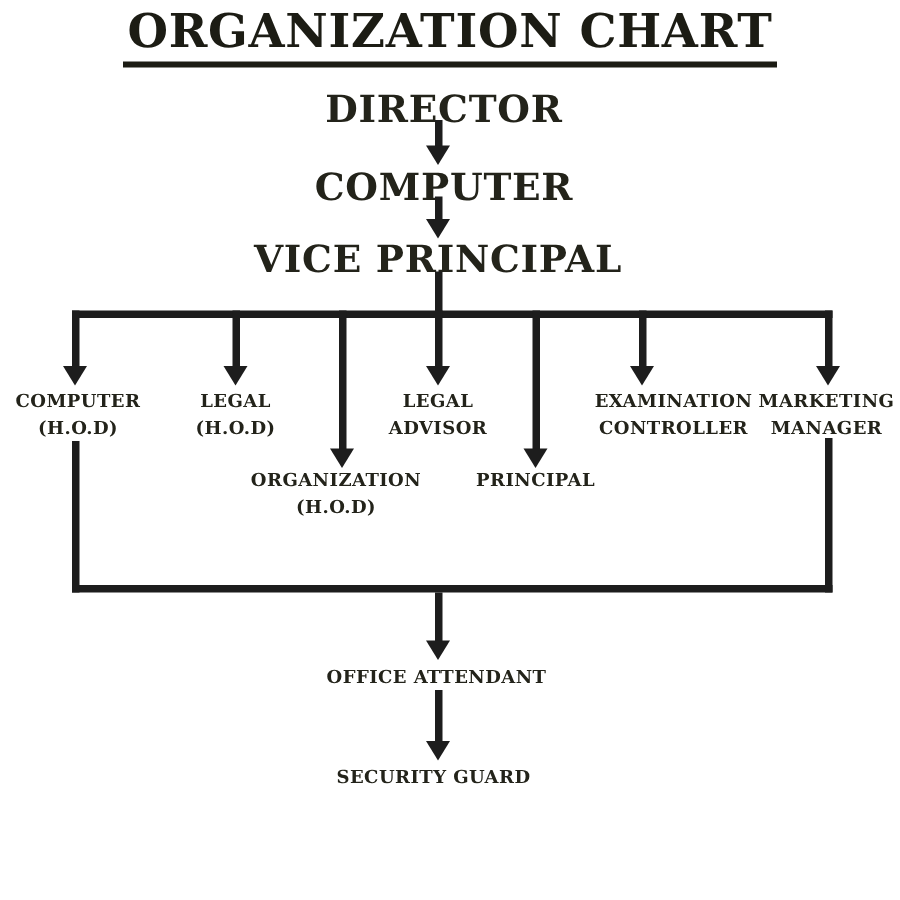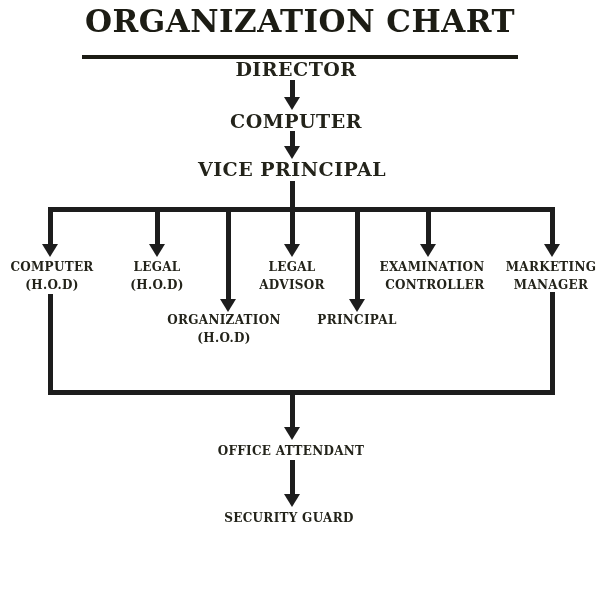--- a/index.html
+++ b/index.html
@@ -4,28 +4,28 @@
 <style>
   html,body { margin:0; padding:0; background:#ffffff; }
   .canvas {
     position:relative; width:600px; height:600px;
     background:#ffffff; overflow:hidden;
     font-family:"DejaVu Serif", "Liberation Serif", serif;
   }
   .title-wrap { position:absolute; top:3px; left:0; width:100%; text-align:center; }
   .title {
     display:inline-block; font-size:31px; font-weight:bold; color:#1c1c14;
-    letter-spacing:0.5px; border-bottom:4px solid #1c1c14; padding:0 3px 16px 3px;
+    letter-spacing:0.5px; border-bottom:4px solid #1c1c14; padding:0 3px 2px 3px;
   }
   .node {
     position:absolute; transform:translateX(-50%);
     text-align:center; white-space:pre-line;
     color:#23231a; font-weight:bold;
   }
-  .lvl1 { font-size:19px; letter-spacing:0.5px; }
+  .lvl1 { font-size:25px; letter-spacing:0.5px; }
   .lvl2 { font-size:12px; line-height:18px; letter-spacing:0.3px; }
   .line { position:absolute; background:#1d1d1d; }
   .head {
     position:absolute; width:0; height:0;
     border-left:8px solid transparent; border-right:8px solid transparent;
     border-top:13px solid #1d1d1d;
   }
 </style>
 </head>
 <body>
@@ -70,21 +70,21 @@
 
   <div class="line" style="left:355px; top:207px; width:5px; height:93px;"></div>
   <div class="head" style="left:349px; top:299px;"></div>
 
   <div class="node lvl2" style="left:52px;  top:258px;">COMPUTER
 (H.O.D)</div>
   <div class="node lvl2" style="left:157px; top:258px;">LEGAL
 (H.O.D)</div>
   <div class="node lvl2" style="left:292px; top:258px;">LEGAL
 ADVISOR</div>
-  <div class="node lvl2" style="left:432px; top:258px;text-align:right;">EXAMINATION
+  <div class="node lvl2" style="left:449px; top:258px;">EXAMINATION
 CONTROLLER</div>
   <div class="node lvl2" style="left:551px; top:258px;">MARKETING
 MANAGER</div>
   <div class="node lvl2" style="left:224px; top:311px;">ORGANIZATION
 (H.O.D)</div>
   <div class="node lvl2" style="left:357px; top:311px;">PRINCIPAL</div>
 
   <div class="line" style="left:48px;  top:294px; width:5px; height:101px;"></div>
   <div class="line" style="left:550px; top:292px; width:5px; height:103px;"></div>
 

